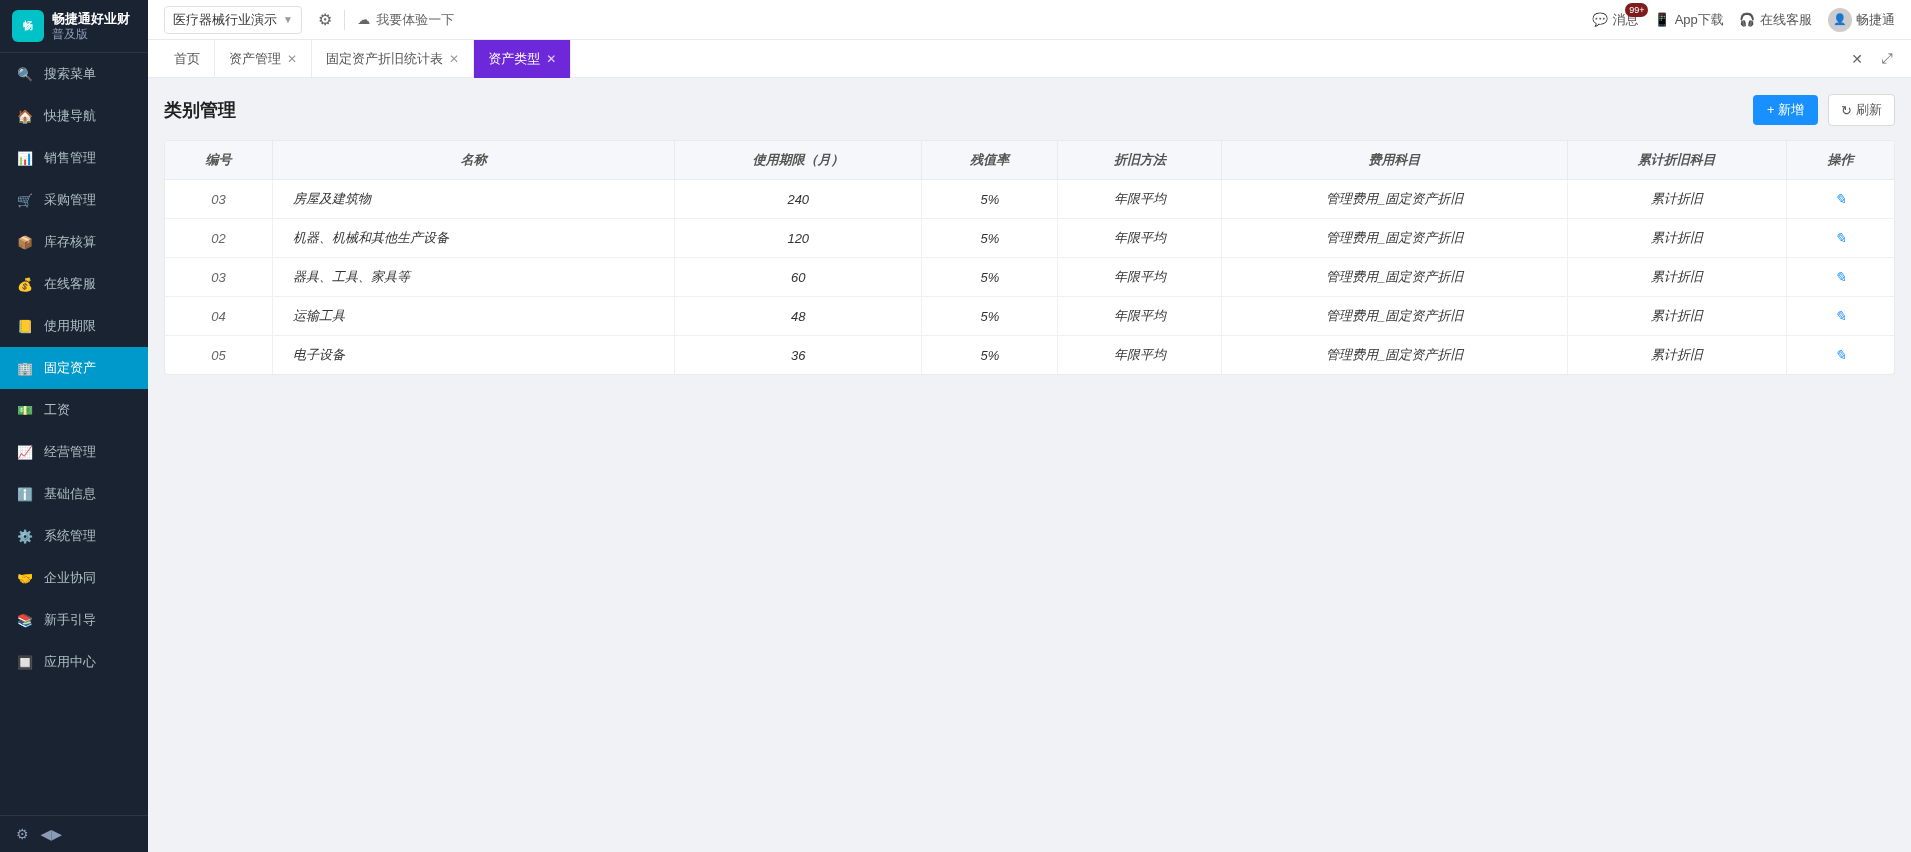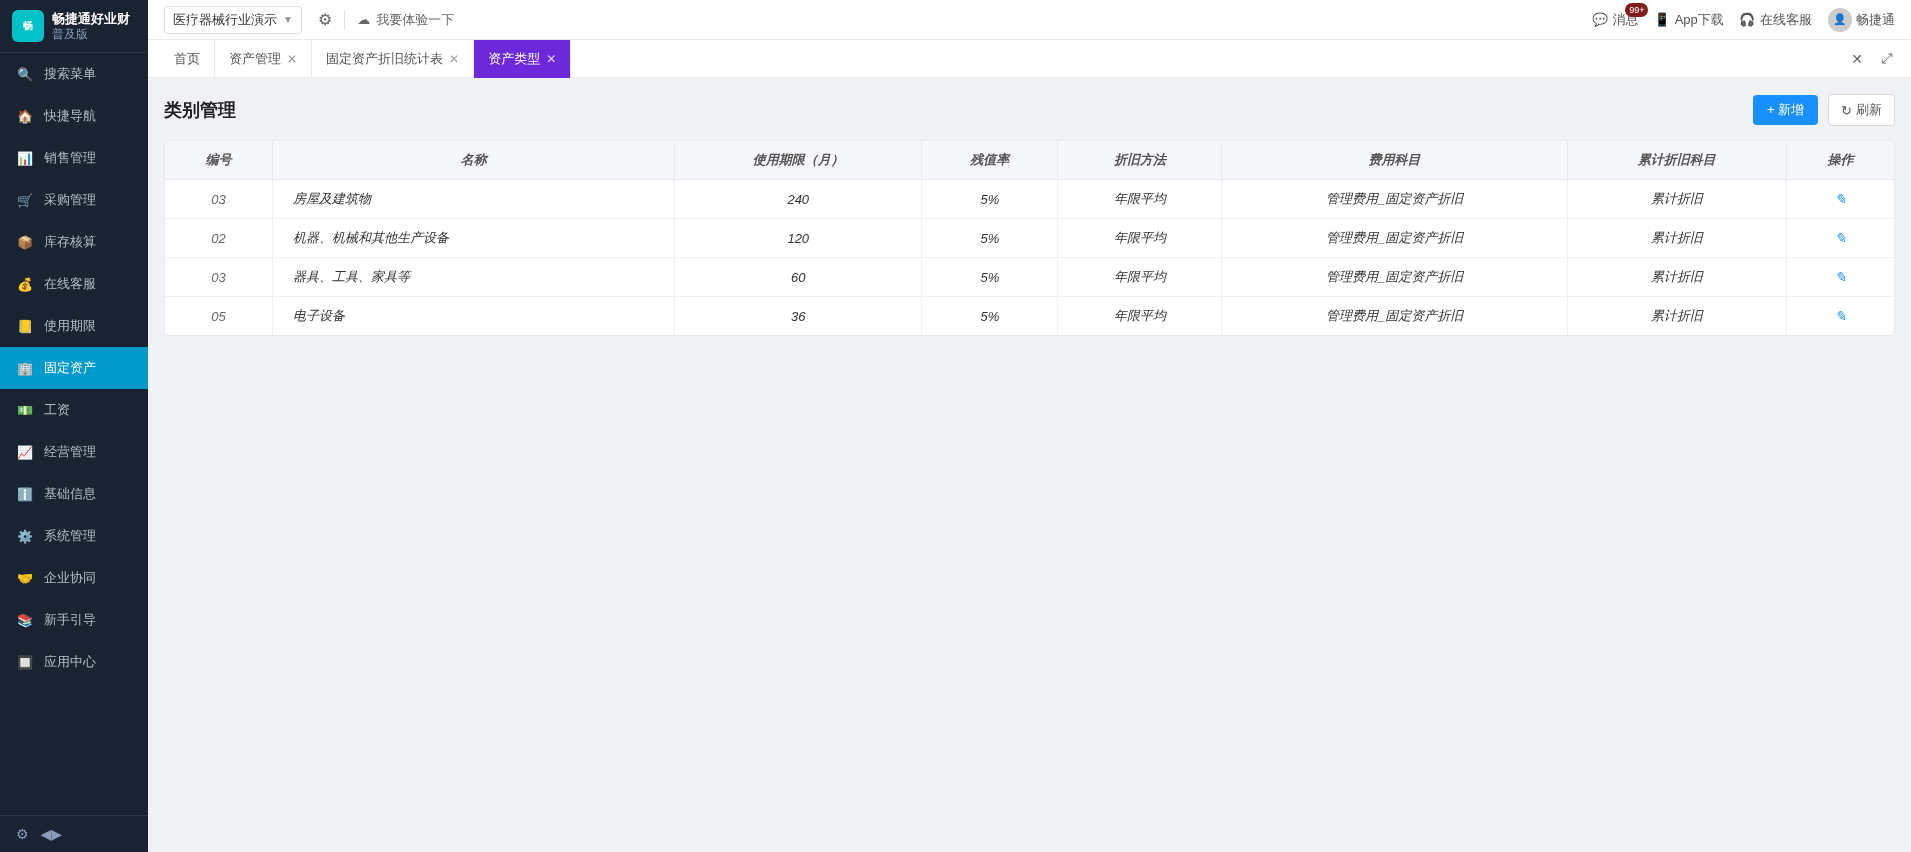--- a/index.html
+++ b/index.html
@@ -394,20 +394,30 @@
               <td>03</td>
               <td class="name-cell">器具、工具、家具等</td>
               <td>60</td>
               <td>5%</td>
               <td>年限平均</td>
               <td>管理费用_固定资产折旧</td>
               <td>累计折旧</td>
               <td><span class="edit-icon">✎</span></td>
             </tr>
             <tr>
+              <td>04</td>
+              <td class="name-cell">运输工具</td>
+              <td>48</td>
+              <td>5%</td>
+              <td>年限平均</td>
+              <td>管理费用_固定资产折旧</td>
+              <td>累计折旧</td>
+              <td><span class="edit-icon">✎</span></td>
+            </tr>
+            <tr>
               <td>05</td>
               <td class="name-cell">电子设备</td>
               <td>36</td>
               <td>5%</td>
               <td>年限平均</td>
               <td>管理费用_固定资产折旧</td>
               <td>累计折旧</td>
               <td><span class="edit-icon">✎</span></td>
             </tr>
           </tbody>

